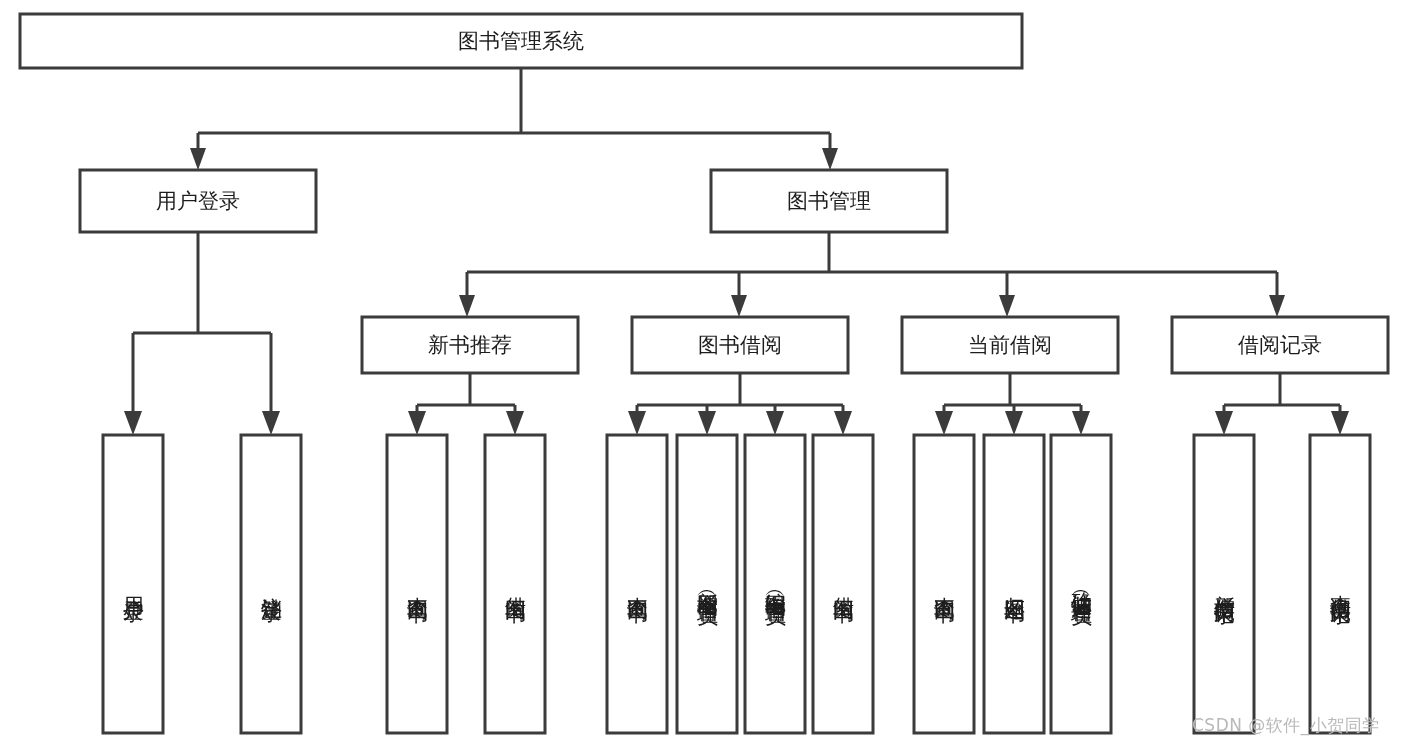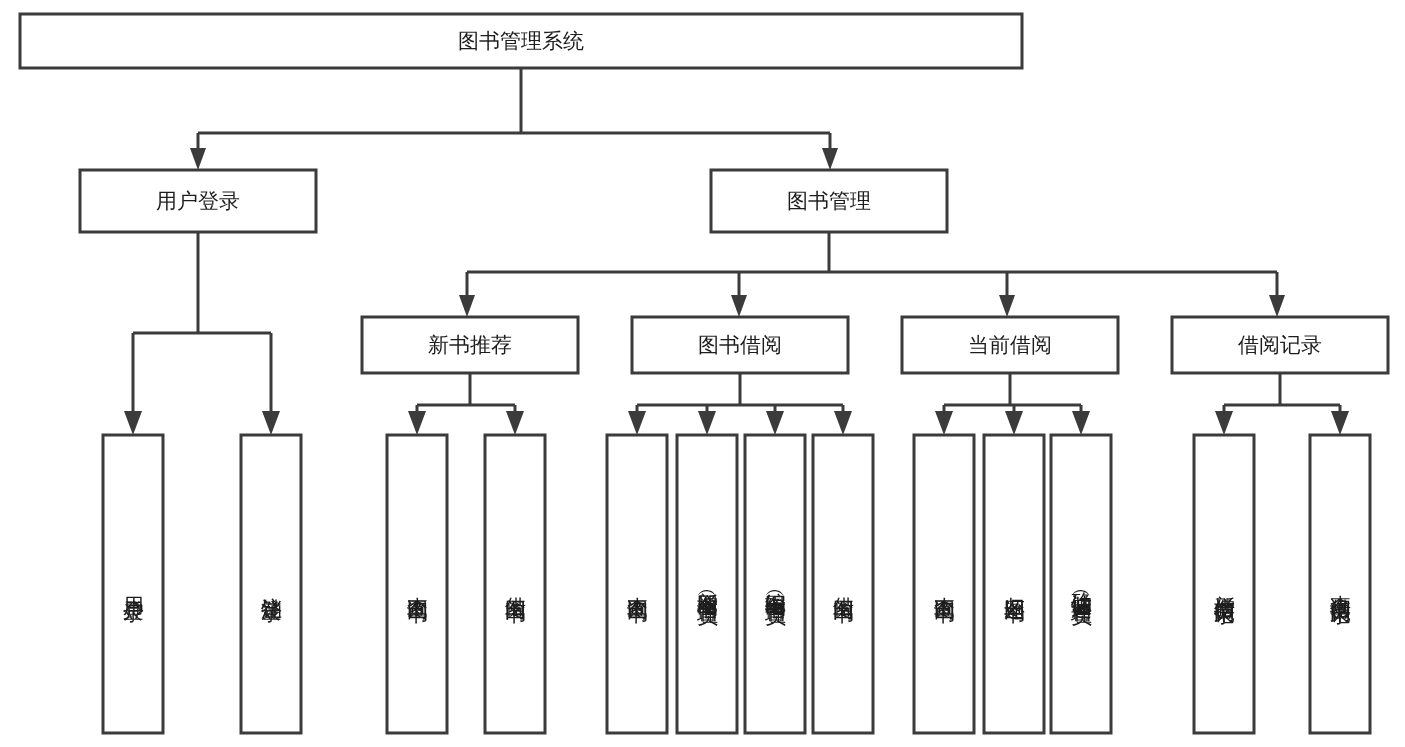--- a/index.html
+++ b/index.html
@@ -220,14 +220,15 @@
   <div class="leaf-label" style="left:607px; top:435px; width:60px; height:298px;">查询图书</div>
   <div class="leaf-label" style="left:677px; top:437px; width:60px; height:294px;">新增图书（管理员）</div>
   <div class="leaf-label" style="left:745px; top:437px; width:60px; height:294px;">编辑图书（管理员）</div>
   <div class="leaf-label" style="left:813px; top:435px; width:60px; height:298px;">借阅图书</div>
   <div class="leaf-label" style="left:914px; top:435px; width:60px; height:298px;">查询图书</div>
   <div class="leaf-label" style="left:984px; top:435px; width:60px; height:298px;">归还图书</div>
   <div class="leaf-label" style="left:1051px; top:437px; width:60px; height:294px;">确认归还（管理员）</div>
   <div class="leaf-label" style="left:1194px; top:435px; width:60px; height:298px;">新增借阅记录</div>
   <div class="leaf-label" style="left:1310px; top:435px; width:60px; height:298px;">查询借阅记录</div>
 
+  <div class="watermark">CSDN @软件_小贺同学</div>
 
 </div>
 
 </body></html>

